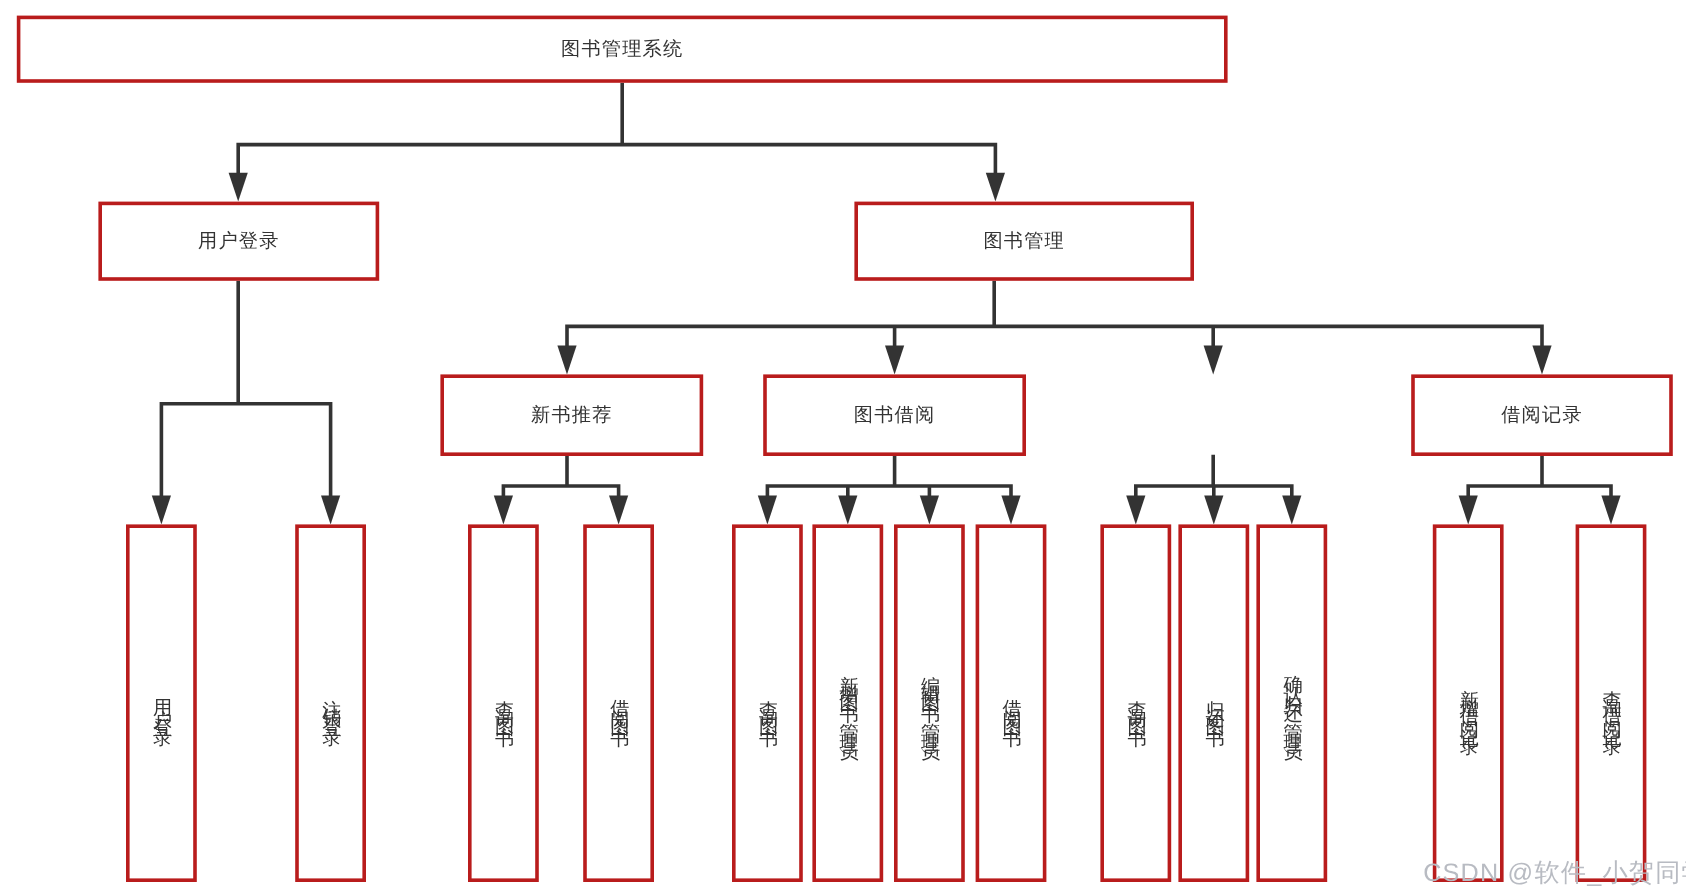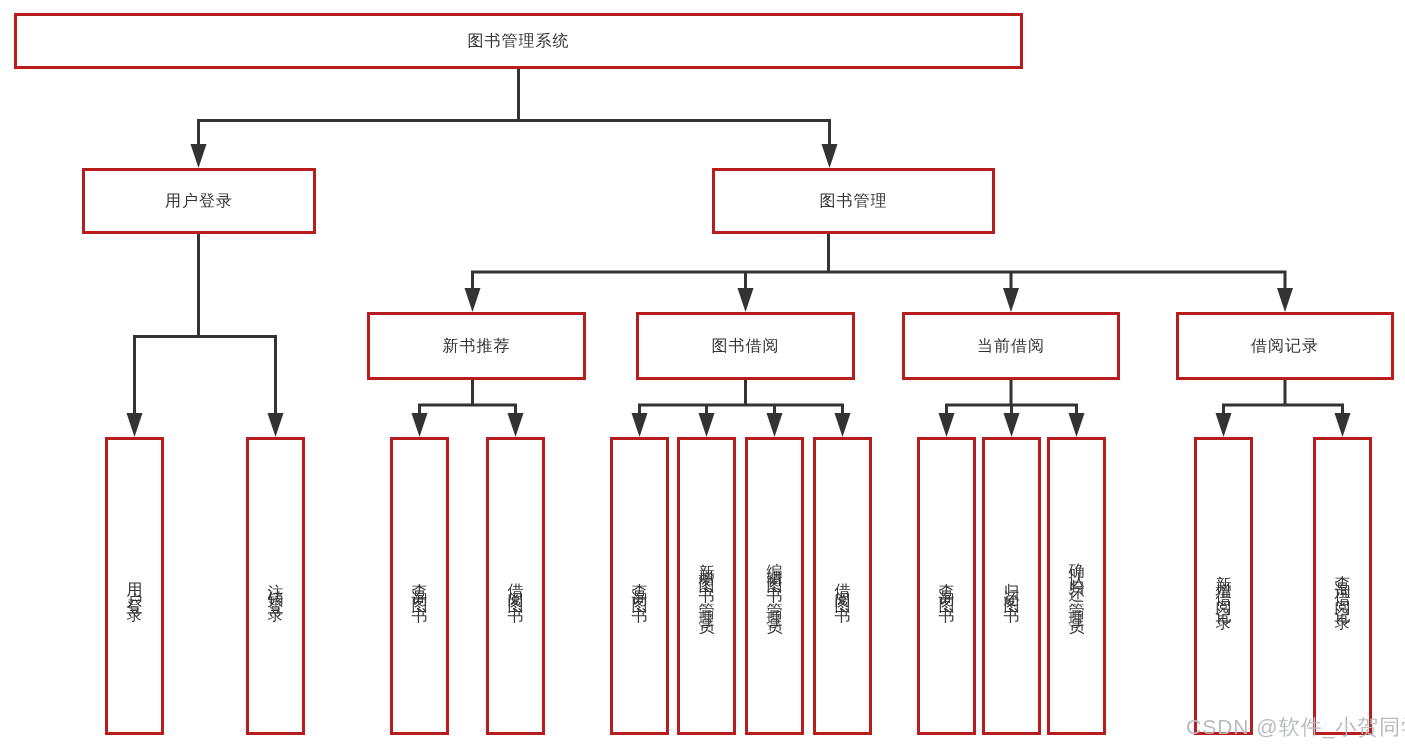--- a/index.html
+++ b/index.html
@@ -122,23 +122,20 @@
   <div class="box n2b">
     <span>图书管理</span>
   </div>
 
   <div class="box l3 l3a">
     <span>新书推荐</span>
   </div>
   <div class="box l3 l3b">
     <span>图书借阅</span>
   </div>
-  <div class="box l3 l3c">
-    <span>当前借阅</span>
-  </div>
   <div class="box l3 l3d">
     <span>借阅记录</span>
   </div>
 
   <div class="box leaf a1">
     <span class="vtext">用户登录</span>
   </div>
   <div class="box leaf a2">
     <span class="vtext">注销登录</span>
   </div>

